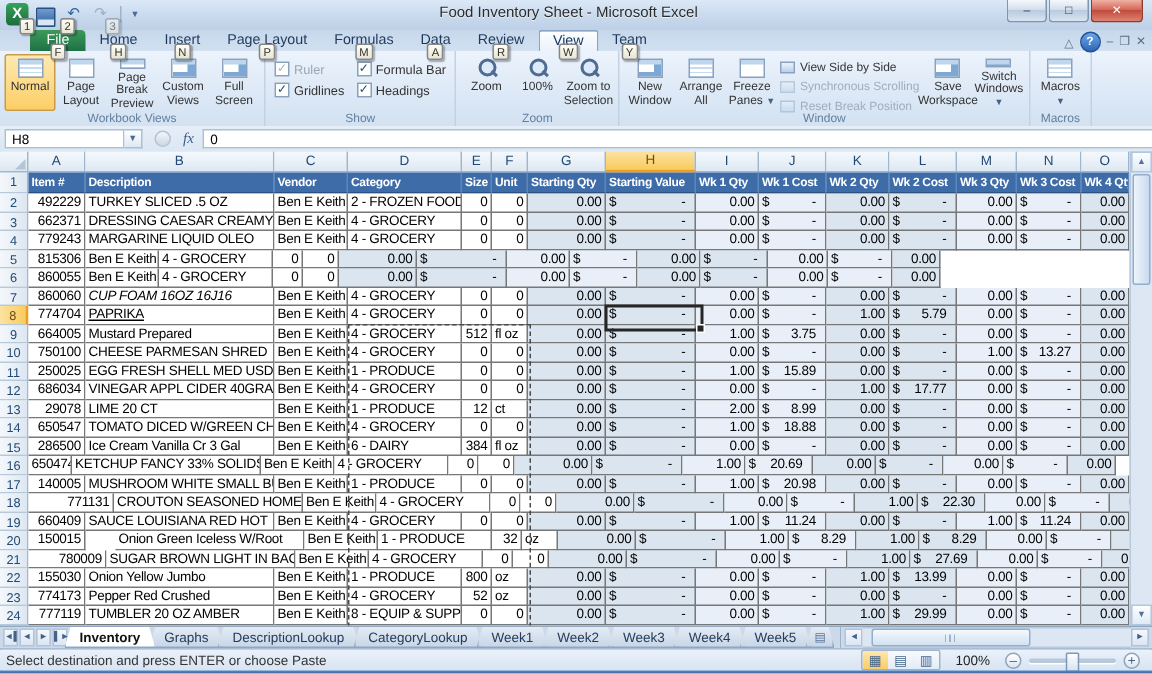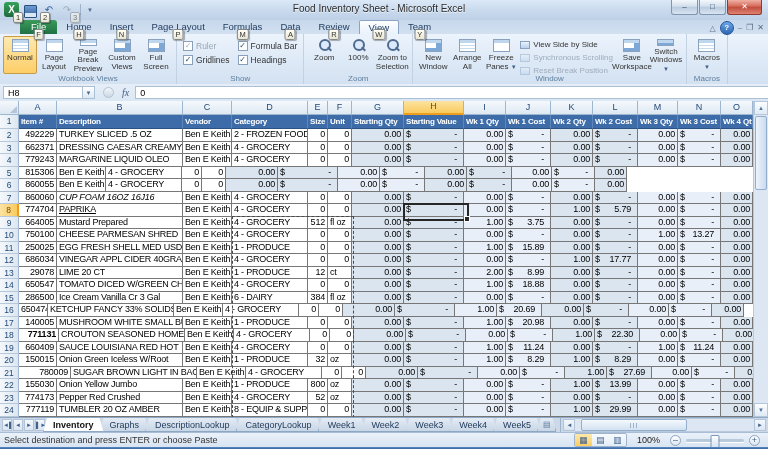--- a/index.html
+++ b/index.html
@@ -809,21 +809,21 @@
           </div>
           <div class="c f2 ra" style="width: 40px;">0.00</div>
           <div class="c cost f2" style="width: 43px;">
             <span class="cur">$</span>
             <span class="amt">-</span>
           </div>
           <div class="c f1 ra" style="width: 32px;">0.00</div>
         </div>
         <div class="r">
           <div class="rh">18</div>
-          <div class="c f0 ra" style="width: 40px; font-weight: bold;">771131</div>
+          <div class="c f0 ra" style="width: 57px;">771131</div>
           <div class="c f0" style="width: 126px;">CROUTON SEASONED HOMESTYLE</div>
           <div class="c f0" style="width: 49px;">Ben E Keith</div>
           <div class="c f0" style="width: 76px;">4 - GROCERY</div>
           <div class="c f0 ra" style="width: 20px;">0</div>
           <div class="c f0 ra" style="width: 24px;">0</div>
           <div class="c f1 ra" style="width: 52px;">0.00</div>
           <div class="c cost f1" style="width: 60px;">
             <span class="cur">$</span>
             <span class="amt">-</span>
           </div>
@@ -870,21 +870,21 @@
           <div class="c f2 ra" style="width: 40px;">1.00</div>
           <div class="c cost f2" style="width: 43px;">
             <span class="cur">$</span>
             <span class="amt">11.24</span>
           </div>
           <div class="c f1 ra" style="width: 32px;">0.00</div>
         </div>
         <div class="r">
           <div class="rh">20</div>
           <div class="c f0 ra" style="width: 38px;">150015</div>
-          <div class="c f0" style="width: 126px;">Onion Green Iceless W/Root</div>
+          <div class="c f0" style="width: 126px; margin-left: 20px;">Onion Green Iceless W/Root</div>
           <div class="c f0" style="width: 49px;">Ben E Keith</div>
           <div class="c f0" style="width: 76px;">1 - PRODUCE</div>
           <div class="c f0 ra" style="width: 20px;">32</div>
           <div class="c f0" style="width: 24px;">oz</div>
           <div class="c f1 ra" style="width: 52px;">0.00</div>
           <div class="c cost f1" style="width: 60px;">
             <span class="cur">$</span>
             <span class="amt">-</span>
           </div>
           <div class="c f2 ra" style="width: 42px;">1.00</div>

